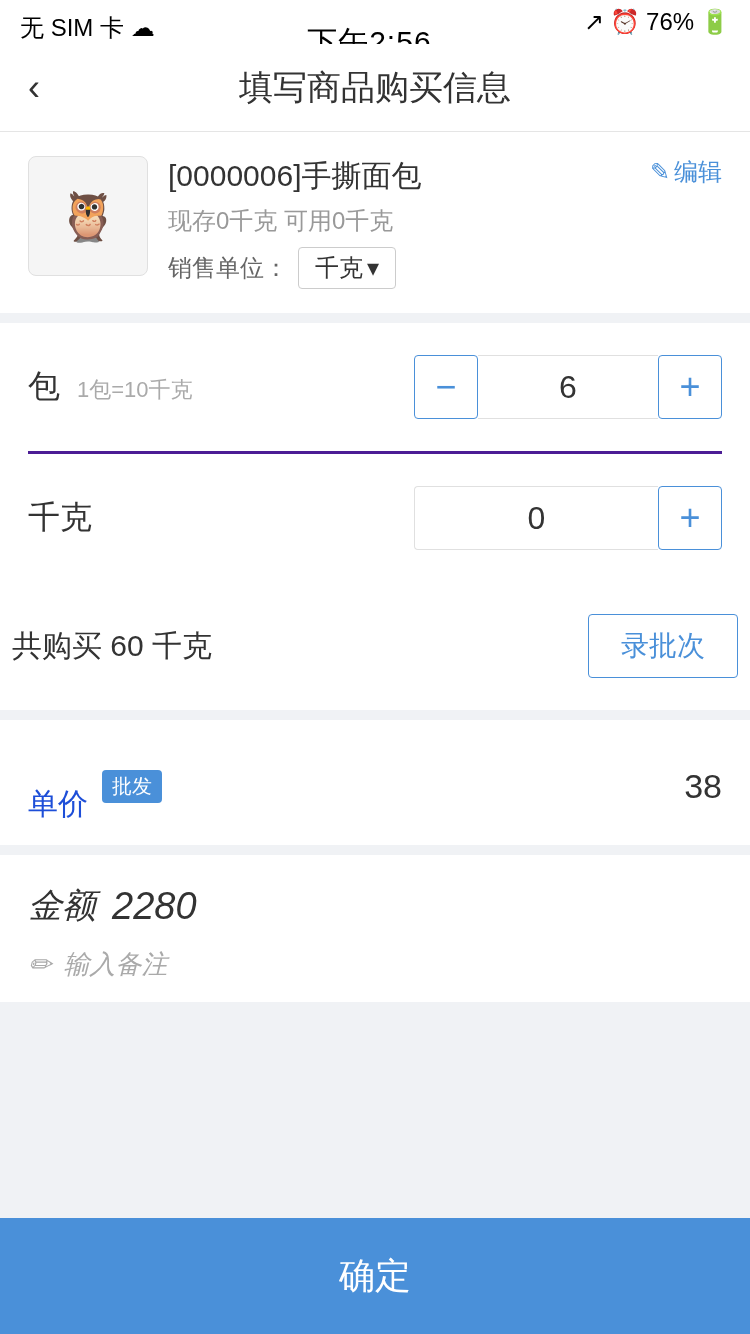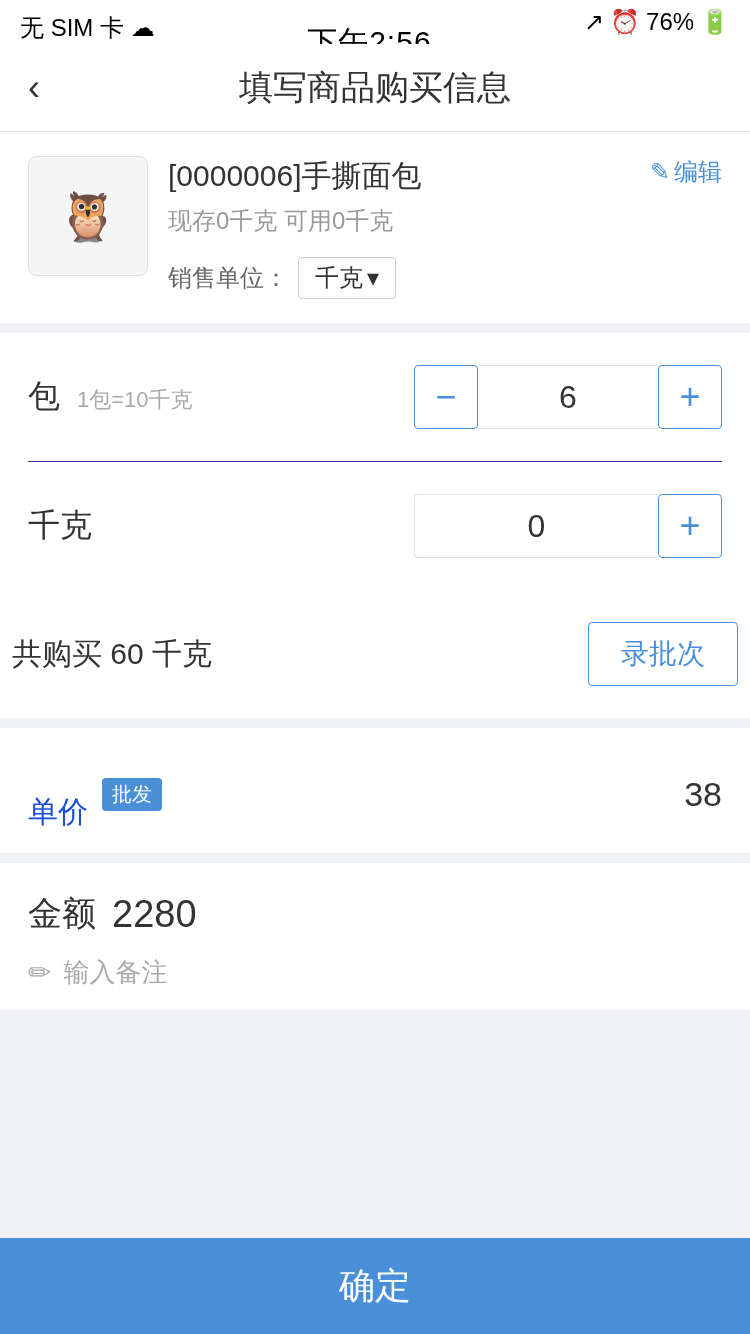--- a/index.html
+++ b/index.html
@@ -97,21 +97,21 @@
       white-space: nowrap;
     }
     .product-stock {
       font-size: 24px;
       color: #999;
       margin-top: 8px;
     }
     .product-unit-row {
       display: flex;
       align-items: center;
-      margin-top: 20px;
+      margin-top: 10px;
       font-size: 24px;
       color: #666;
       gap: 10px;
     }
     .unit-select {
       border: 1px solid #ccc;
       border-radius: 4px;
       padding: 4px 16px;
       font-size: 24px;
       color: #333;
@@ -123,21 +123,21 @@
 
     
     .input-section {
       background: #fff;
       padding: 0 28px;
     }
     .input-row {
       display: flex;
       align-items: center;
       padding: 32px 0;
-      border-bottom: 1px solid #4c1d95;
+      border-bottom: 3px solid #4c1d95;
     }
     .input-row:last-child { border-bottom: none; }
     .input-label {
       font-size: 32px;
       color: #333;
       flex: 1;
     }
     .input-sub-label {
       font-size: 22px;
       color: #aaa;
@@ -247,20 +247,21 @@
     .price-value {
       font-size: 34px;
       color: #333;
       font-weight: 500;
     }
 
     
     .amount-section {
       background: #fff;
       padding: 28px 28px 20px 28px;
+      font-style: italic;
     }
     .amount-row {
       display: flex;
       align-items: center;
       gap: 16px;
       font-size: 34px;
       color: #333;
       font-weight: 500;
       margin-bottom: 18px;
     }
@@ -279,21 +280,21 @@
     
     .empty-area {
       background: #f0f2f5;
       flex: 1;
       min-height: 280px;
     }
 
     
     .confirm-btn {
       width: 750px;
-      height: 96px;
+      height: 116px;
       background: #4a90d9;
       color: #fff;
       font-size: 36px;
       border: none;
       cursor: pointer;
       display: flex;
       align-items: center;
       justify-content: center;
       position: fixed;
       bottom: 0;

